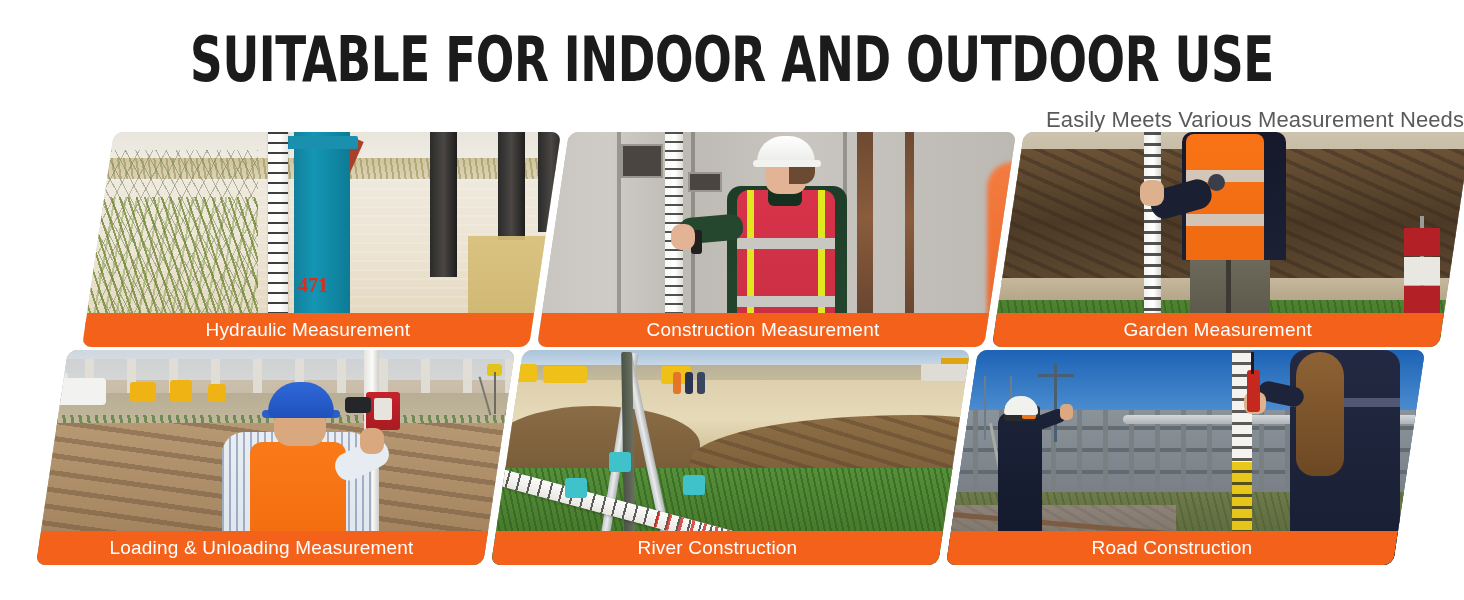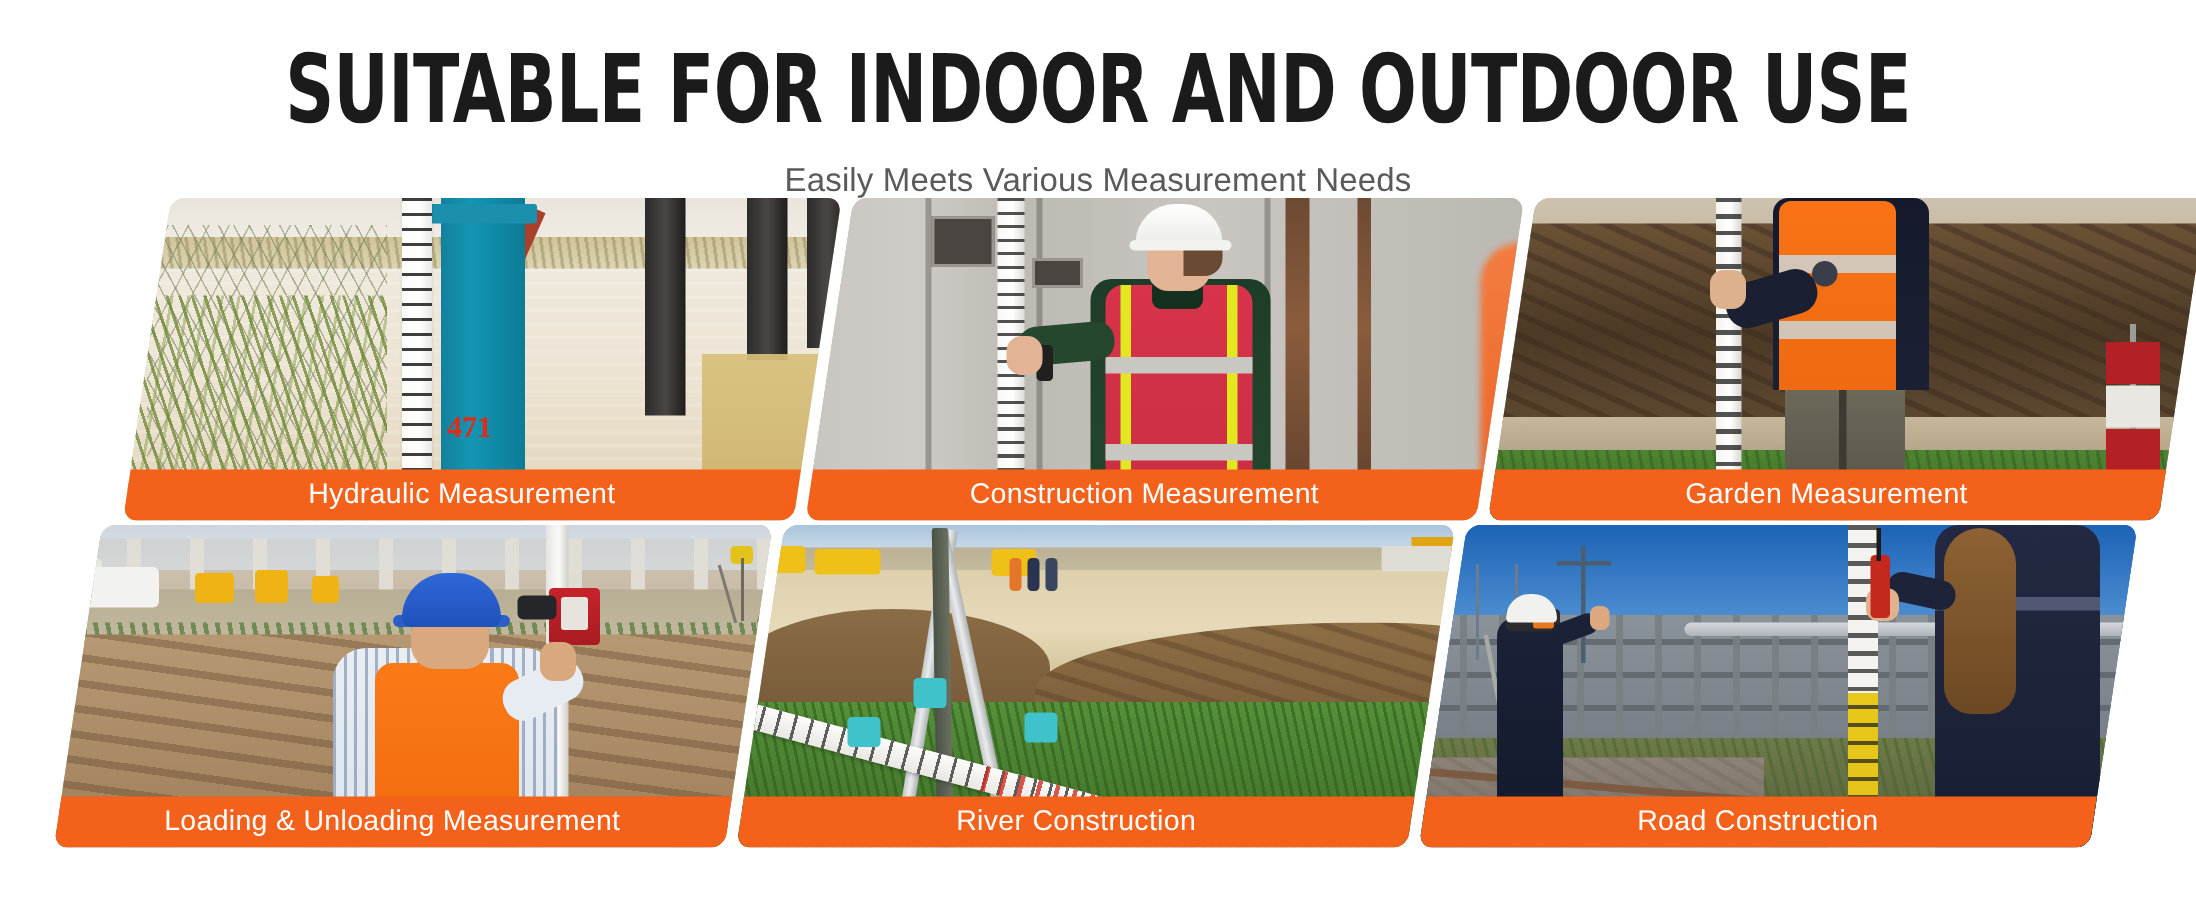--- a/index.html
+++ b/index.html
@@ -24,20 +24,21 @@
     padding-top:28px;
     transform:scaleX(0.80);
     transform-origin:center top;
     white-space:nowrap;
   }
   .hdr-sub {
     font-size:22px;
     color:#5a5a5a;
     padding-top:16px;
     letter-spacing:0.1px;
+    text-align:right;
   }
 
   
   .grid { position:absolute; left:0; top:132px; width:1464px; height:440px; }
   .row { position:absolute; left:0; width:1464px; height:215px; }
   .row-1 { top:0; }
   .row-2 { top:218px; }
 
   .card {
     position:absolute;

